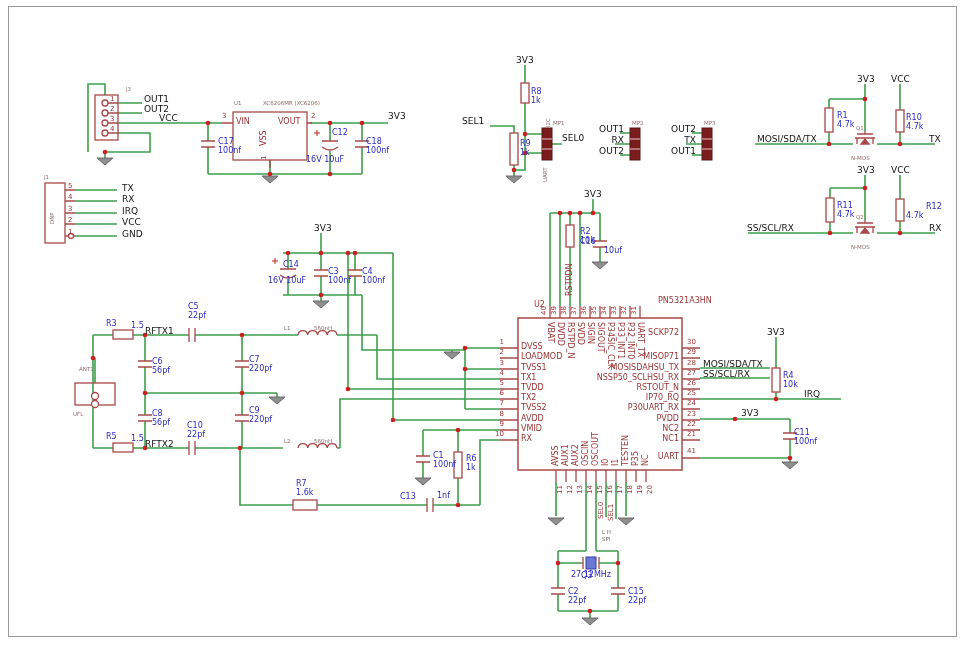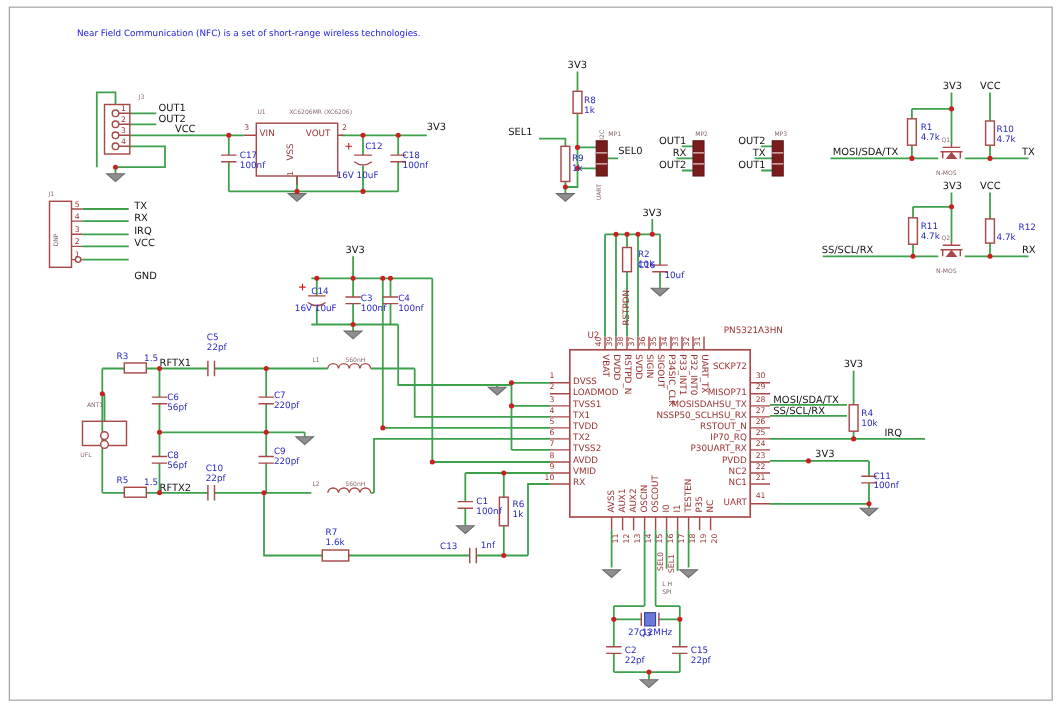--- a/index.html
+++ b/index.html
@@ -161,21 +161,20 @@
       <circle cx="465" cy="369" r="2.3"></circle>
         <circle cx="776" cy="399" r="2.3"></circle>
         <circle cx="735" cy="419" r="2.3"></circle>
       <circle cx="790" cy="458" r="2.3"></circle>
         <circle cx="558" cy="563" r="2.3"></circle>
         <circle cx="618" cy="563" r="2.3"></circle>
       <circle cx="590" cy="611" r="2.3"></circle>
     </g>
   </svg>
 
-  <span class="lbl note" style="left:70px;top:27px">Near Field Communication (NFC) is a set of short-range wireless technologies.</span>
 
   <span class="lbl tiny" style="left:126px;top:87px">J3</span>
   <span class="lbl pnum" style="left:110px;top:96px">1</span>
   <span class="lbl pnum" style="left:110px;top:106px">2</span>
   <span class="lbl pnum" style="left:110px;top:116px">3</span>
   <span class="lbl pnum" style="left:110px;top:126px">4</span>
   <span class="lbl" style="left:144px;top:95px">OUT1</span>
   <span class="lbl" style="left:144px;top:105px">OUT2</span>
   <span class="lbl" style="left:159px;top:114px">VCC</span>
   <span class="lbl tiny" style="left:234px;top:101px">U1</span>
@@ -198,21 +197,21 @@
   <span class="lbl tiny vert" style="left:50px;top:224px">DNP</span>
   <span class="lbl pnum" style="left:68px;top:183px">5</span>
   <span class="lbl pnum" style="left:68px;top:194px">4</span>
   <span class="lbl pnum" style="left:68px;top:206px">3</span>
   <span class="lbl pnum" style="left:68px;top:217px">2</span>
   <span class="lbl pnum" style="left:68px;top:229px">1</span>
   <span class="lbl" style="left:122px;top:184px">TX</span>
   <span class="lbl" style="left:122px;top:195px">RX</span>
   <span class="lbl" style="left:122px;top:207px">IRQ</span>
   <span class="lbl" style="left:122px;top:218px">VCC</span>
-  <span class="lbl" style="left:122px;top:248px">GND</span>
+  <span class="lbl" style="left:122px;top:230px">GND</span>
 
   <span class="lbl" style="left:516px;top:56px">3V3</span>
   <span class="lbl val" style="left:531px;top:88px">R8</span>
   <span class="lbl val" style="left:531px;top:97px">1k</span>
   <span class="lbl" style="left:462px;top:117px">SEL1</span>
   <span class="lbl val" style="left:520px;top:140px">R9</span>
   <span class="lbl val" style="left:520px;top:149px">1k</span>
   <span class="lbl tiny vert" style="left:546px;top:127px">I2C</span>
   <span class="lbl tiny vert" style="left:543px;top:182px">UART</span>
   <span class="lbl tiny" style="left:553px;top:121px">MP1</span>

